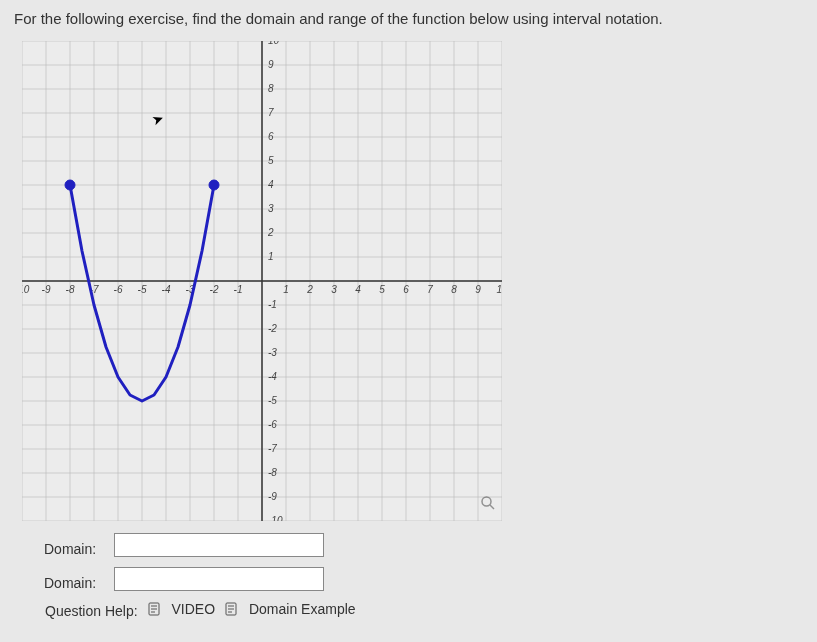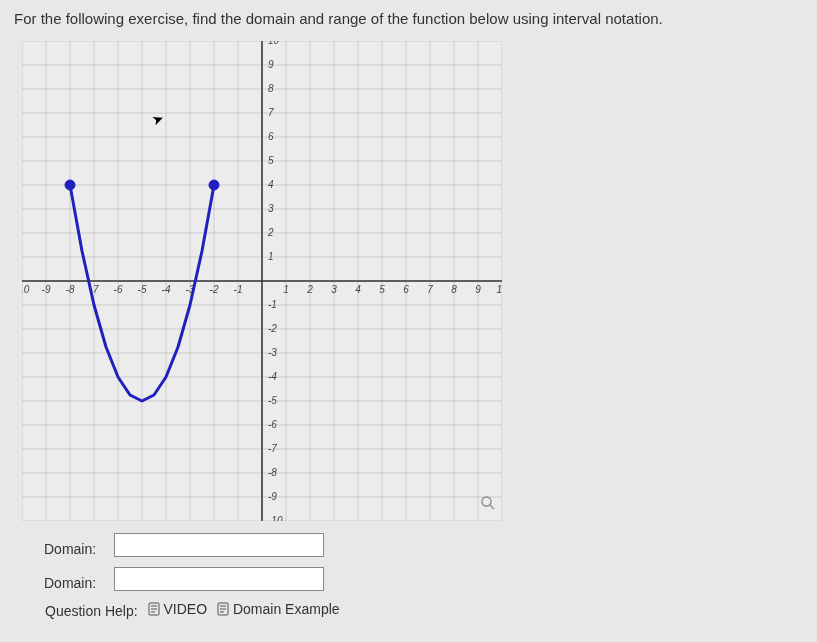--- a/index.html
+++ b/index.html
@@ -59,21 +59,21 @@
     }
     .help-row {
       margin-left: 31px;
       margin-top: 6px;
       font-size: 14px;
       color: #333;
     }
     .help-link {
       display: inline-flex;
       align-items: center;
-      gap: 4px;
+      gap: 12px;
       margin-left: 6px;
       color: #333;
     }
     .doc-icon {
       width: 12px;
       height: 14px;
       display: inline-block;
     }
   </style>
 </head>

